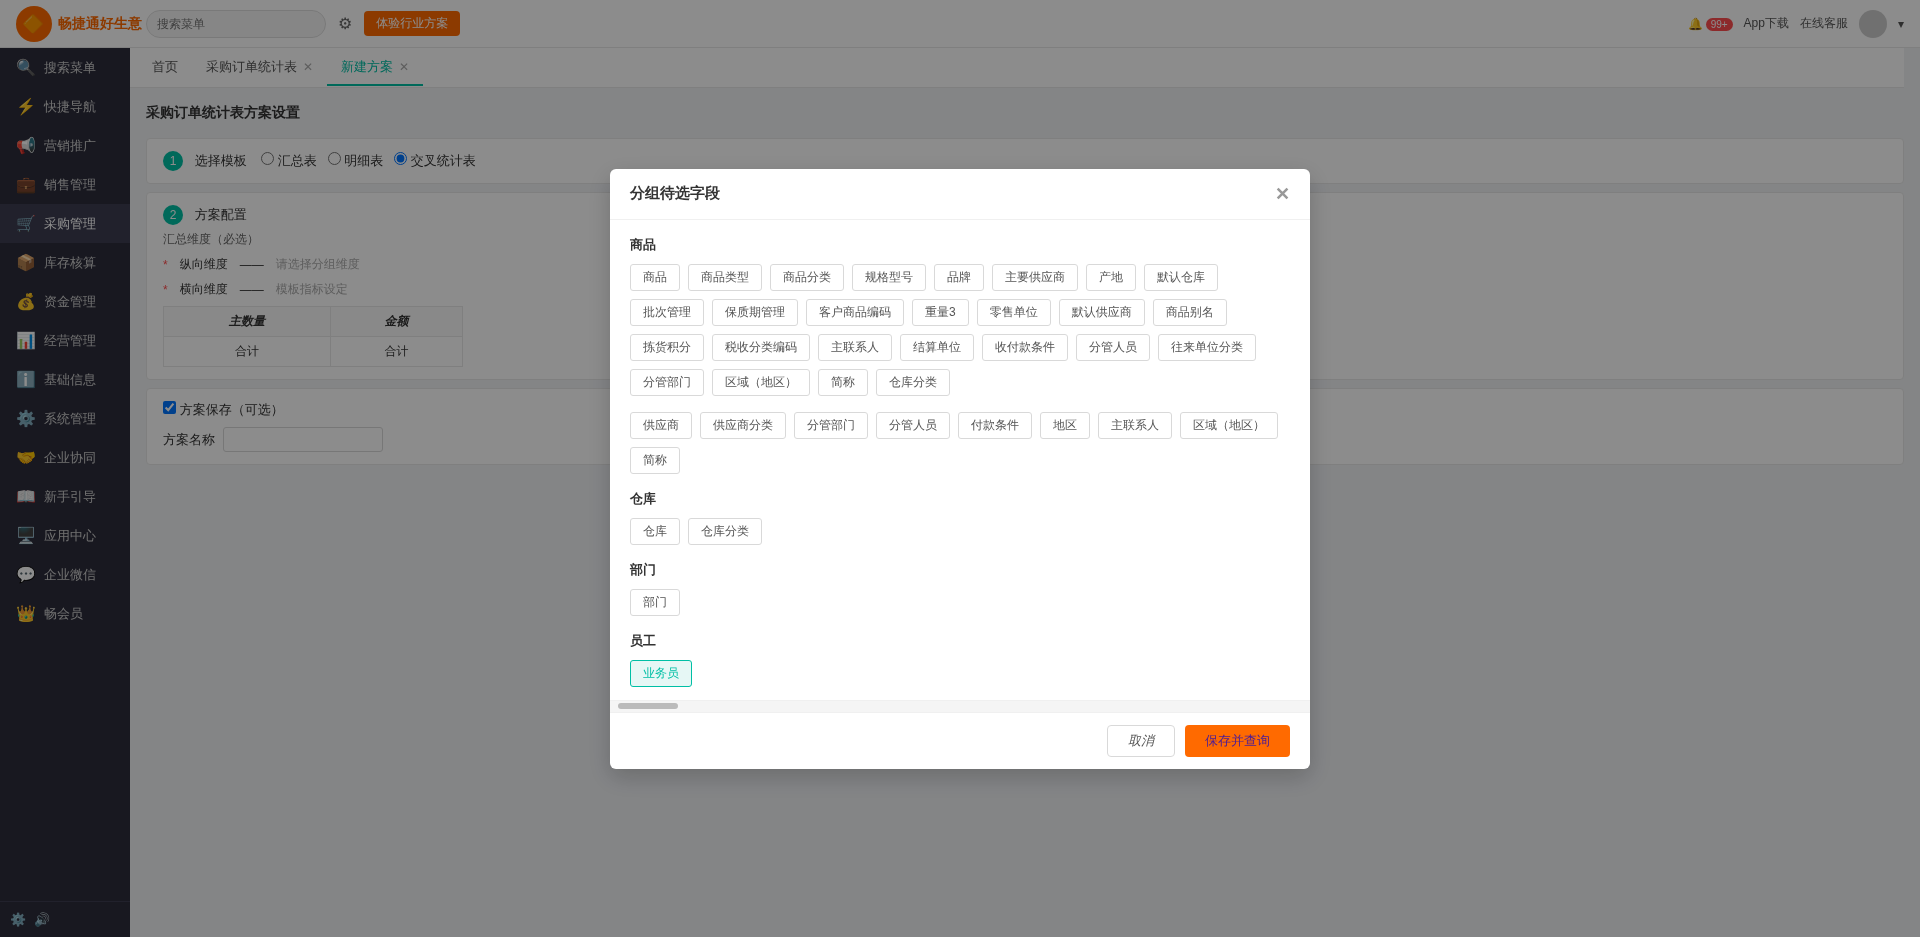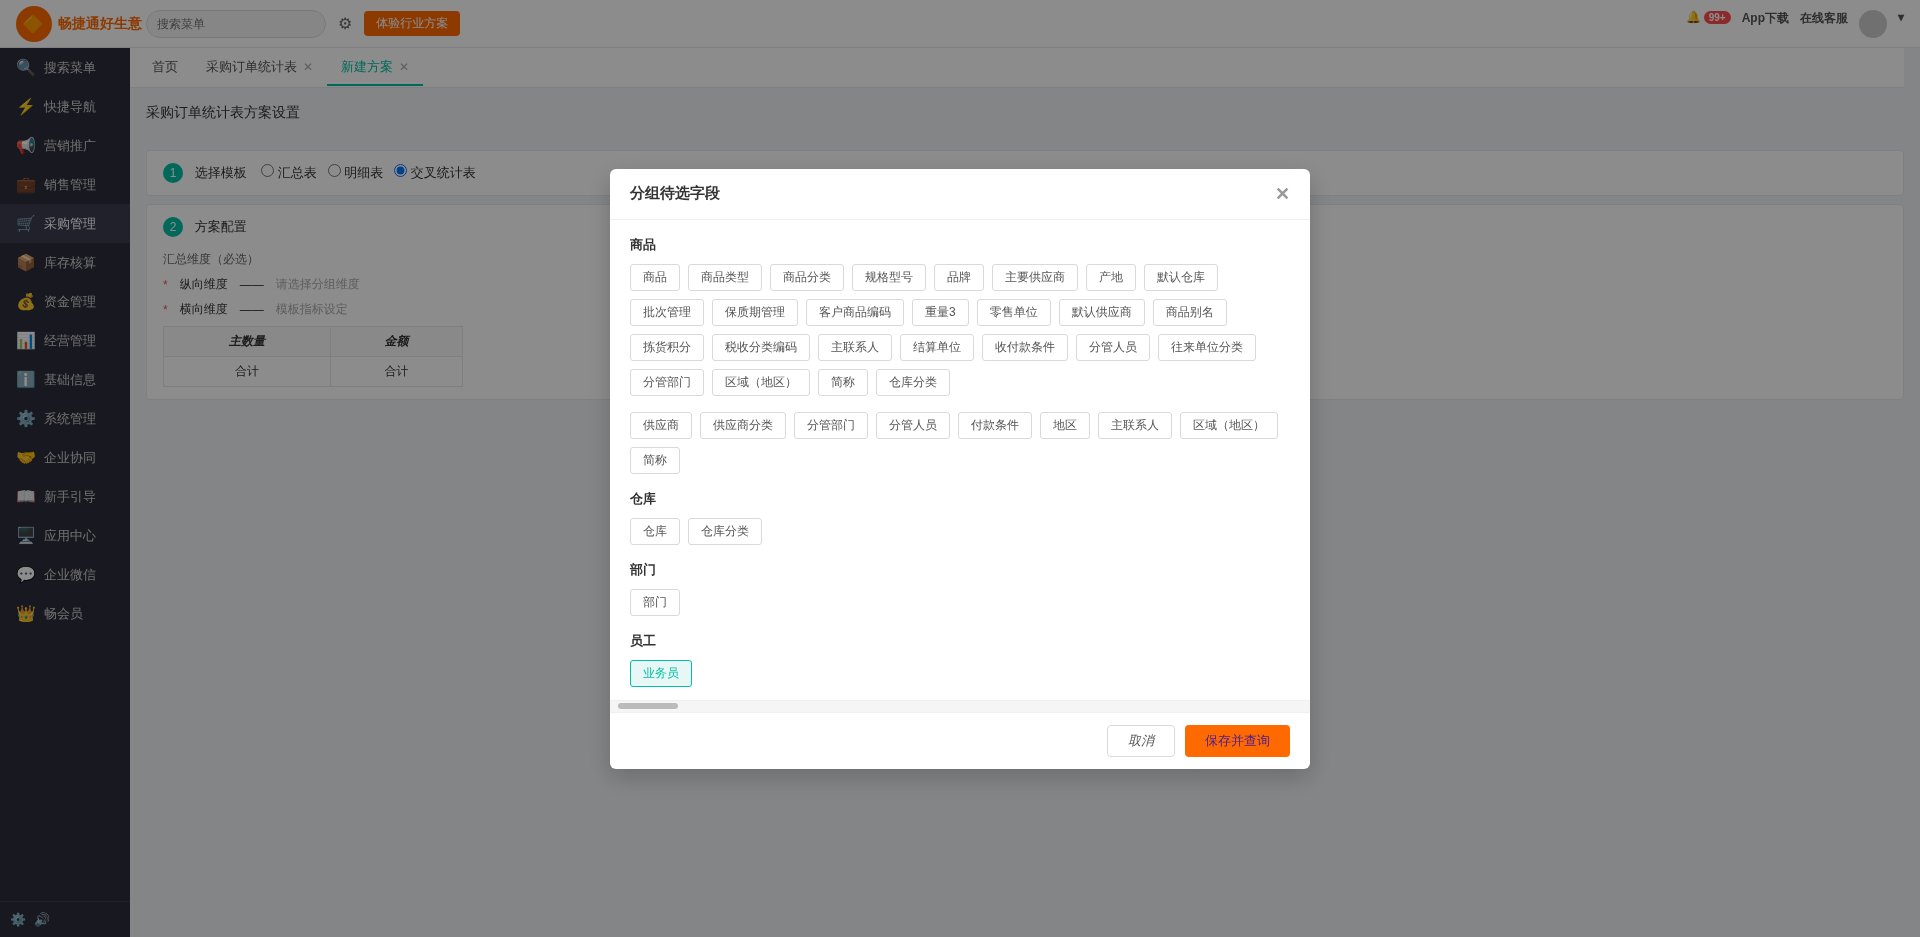--- a/index.html
+++ b/index.html
@@ -59,25 +59,24 @@
     }
     .top-bar-gear {
       margin-left: 12px;
       color: #666;
       cursor: pointer;
       font-size: 16px;
     }
     .top-bar-right {
       margin-left: auto;
       display: flex;
-      align-items: flex-start;
+      align-items: center;
       gap: 11px;
       font-size: 12px;
       color: #555;
-      font-weight: bold;
     }
     .badge {
       background: #ff4d4f;
       color: #fff;
       border-radius: 10px;
       padding: 1px 5px;
       font-size: 10px;
       margin-left: 2px;
     }
     .avatar {
@@ -167,22 +166,22 @@
       top: 88px;
       left: 130px;
       right: 0;
       bottom: 0;
       background: #f0f2f5;
       overflow: auto;
       padding: 16px;
     }
     .page-title {
       font-size: 14px;
-      font-weight: normal;
-      margin-bottom: 28px;
+      font-weight: bold;
+      margin-bottom: 16px;
       color: #333;
     }
     .step-section {
       background: #fff;
       border-radius: 4px;
       padding: 12px 16px;
       margin-bottom: 8px;
       border: 1px solid #e8e8e8;
     }
     .step-label {
@@ -444,21 +443,21 @@
     <span class="step-label">1</span>
     <span>选择模板</span>
     &nbsp;&nbsp;
     <label><input type="radio" name="tmpl" style=""> 汇总表</label>&nbsp;&nbsp;
     <label><input type="radio" name="tmpl" style=""> 明细表</label>&nbsp;&nbsp;
     <label><input type="radio" name="tmpl" checked="" style=""> 交叉统计表</label>
   </div>
   <div class="step-section">
     <span class="step-label">2</span>
     <span>方案配置</span>
-    <div style="margin-top:14px;font-size:12px;color:#666;">汇总维度（必选）</div>
+    <div style="margin-top:6px;font-size:12px;color:#666;">汇总维度（必选）</div>
     <div style="margin-top:8px;display:flex;align-items:center;gap:12px;font-size:12px;">
       <span style="color:#ff4d4f;">*</span>
       <span>纵向维度</span>
       <span>——</span>
       <span style="color:#aaa;">请选择分组维度</span>
     </div>
     <div style="margin-top:8px;display:flex;align-items:center;gap:12px;font-size:12px;">
       <span style="color:#ff4d4f;">*</span>
       <span>横向维度</span>
       <span>——</span>
@@ -471,20 +470,30 @@
           <th>金额</th>
         </tr>
       </thead>
       <tbody>
         <tr>
           <td>合计</td>
           <td>合计</td>
         </tr>
       </tbody>
     </table>
+  </div>
+  <div style="background:#fff;border-radius:4px;padding:12px 16px;border:1px solid #e8e8e8;">
+    <label>
+      <input type="checkbox" checked="" style="">
+      <span>方案保存（可选）</span>
+    </label>
+    <div style="margin-top:8px;display:flex;align-items:center;gap:8px;">
+      <span>方案名称</span>
+      <input type="text" style="border: 1px solid rgb(217, 217, 217); border-radius: 3px; padding: 4px 8px; width: 160px;">
+    </div>
   </div>
 </div>
 
 <div class="overlay">
   <div class="modal">
     <div class="modal-header">
       <span>分组待选字段</span>
       <span class="modal-close">✕</span>
     </div>
     <div class="modal-body">

